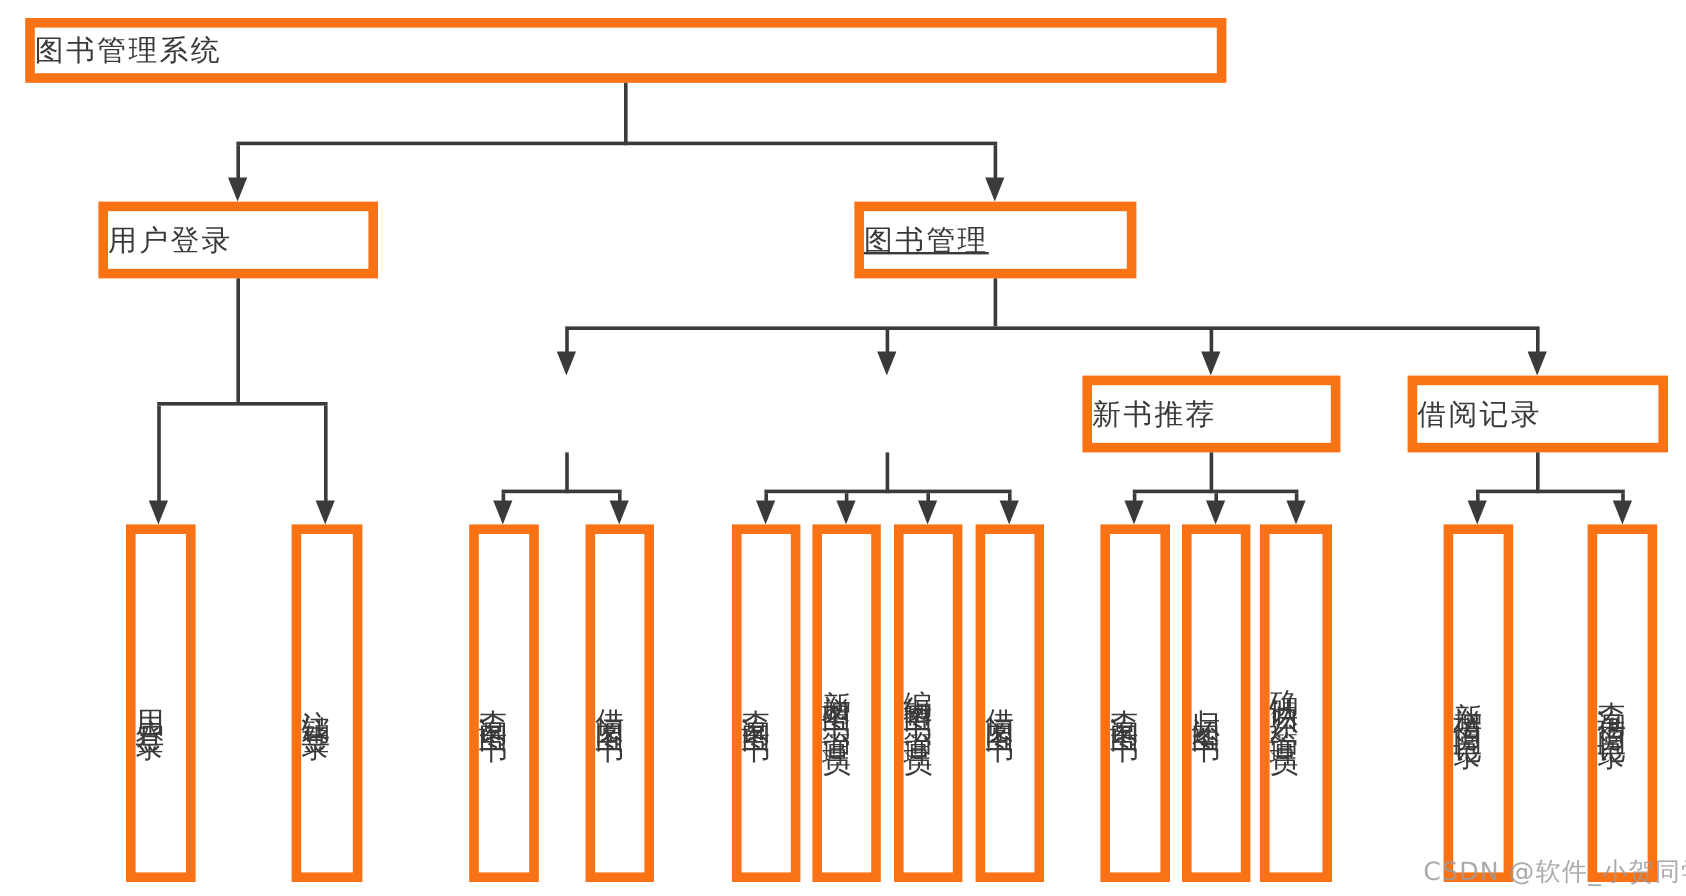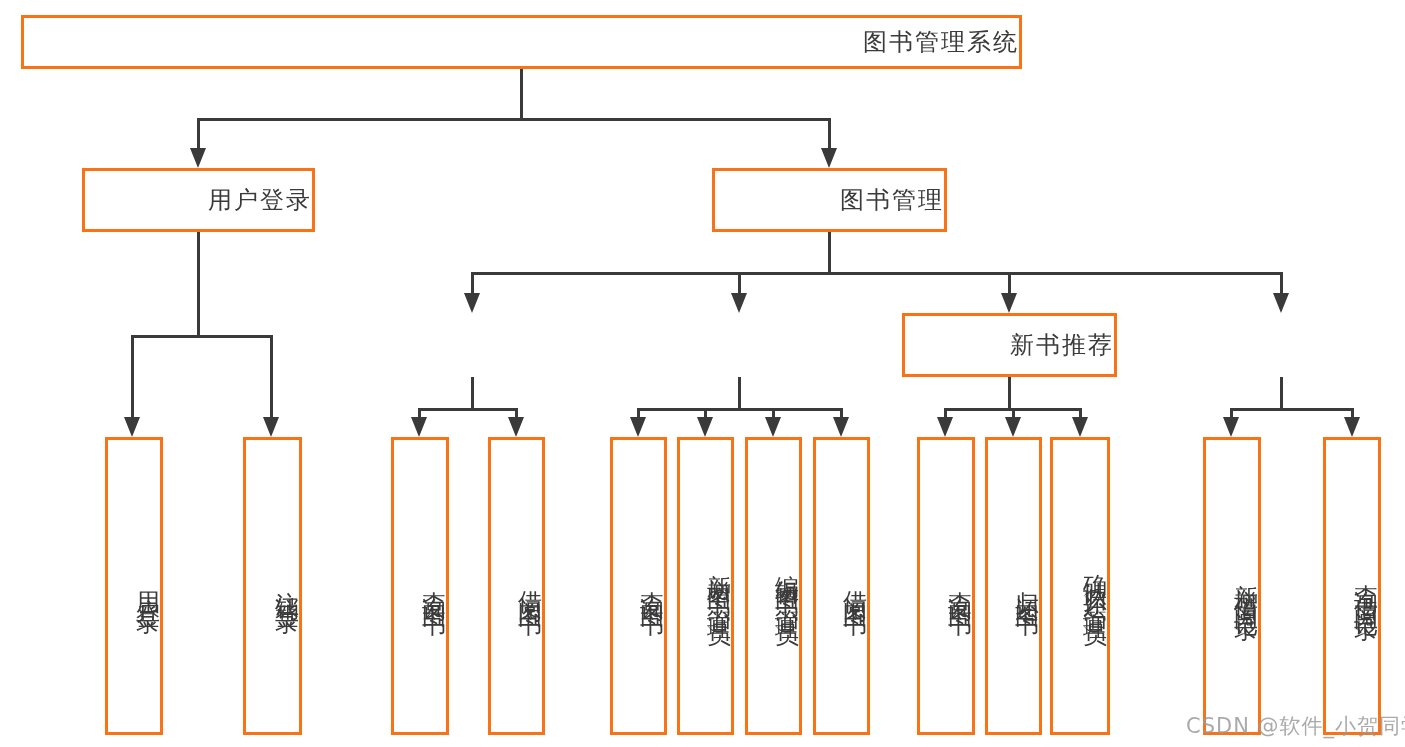--- a/index.html
+++ b/index.html
@@ -6,23 +6,23 @@
   #stage{
     position:relative;
     width:1405px;height:747px;
     background:#ffffff;
     font-family:"DejaVu Sans","Liberation Sans",sans-serif;
     overflow:hidden;
   }
   .box{
     position:absolute;
     box-sizing:border-box;
-    border:3px solid #f97316;
+    border:8px solid #f97316;
     background:#ffffff;
-    display:flex;align-items:center;justify-content:flex-end;
+    display:flex;align-items:center;justify-content:flex-start;
     color:#3a3a3a;
   }
   .hlabel{
     font-size:24px;
     letter-spacing:2px;
     white-space:nowrap;
     color:#3a3a3a;
   }
   .vbox span{
     writing-mode:vertical-rl;
@@ -61,21 +61,21 @@
   <div class="line" style="left:520px;top:69px;width:3px;height:52px;"></div>
   <div class="line" style="left:197px;top:118px;width:634px;height:3px;"></div>
   <div class="line" style="left:197px;top:121px;width:3px;height:30px;"></div>
   <div class="line" style="left:828px;top:121px;width:3px;height:30px;"></div>
   <div class="arrow" style="left:190px;top:148px;"></div>
   <div class="arrow" style="left:821px;top:148px;"></div>
 
   <div class="box" style="left:82px;top:168px;width:233px;height:64px;">
     <span class="hlabel">用户登录</span>
   </div>
-  <div class="box" style="left:712px;top:168px;width:235px;height:64px;">
+  <div class="box" style="left:712px;top:168px;width:235px;height:64px;text-decoration:underline;">
     <span class="hlabel">图书管理</span>
   </div>
 
   <div class="line" style="left:197px;top:232px;width:3px;height:105px;"></div>
   <div class="line" style="left:131px;top:335px;width:142px;height:3px;"></div>
   <div class="line" style="left:131px;top:338px;width:3px;height:82px;"></div>
   <div class="line" style="left:270px;top:338px;width:3px;height:82px;"></div>
   <div class="arrow" style="left:124px;top:417px;"></div>
   <div class="arrow" style="left:263px;top:417px;"></div>
 
@@ -85,20 +85,23 @@
   <div class="line" style="left:738px;top:275px;width:3px;height:20px;"></div>
   <div class="line" style="left:1008px;top:275px;width:3px;height:20px;"></div>
   <div class="line" style="left:1280px;top:275px;width:3px;height:20px;"></div>
   <div class="arrow" style="left:464px;top:293px;"></div>
   <div class="arrow" style="left:731px;top:293px;"></div>
   <div class="arrow" style="left:1001px;top:293px;"></div>
   <div class="arrow" style="left:1273px;top:293px;"></div>
 
   <div class="box" style="left:902px;top:313px;width:215px;height:64px;">
     <span class="hlabel">新书推荐</span>
+  </div>
+  <div class="box" style="left:1173px;top:313px;width:217px;height:64px;">
+    <span class="hlabel">借阅记录</span>
   </div>
 
   <div class="line" style="left:471px;top:377px;width:3px;height:34px;"></div>
   <div class="line" style="left:418px;top:408px;width:100px;height:3px;"></div>
   <div class="line" style="left:418px;top:411px;width:3px;height:8px;"></div>
   <div class="line" style="left:515px;top:411px;width:3px;height:8px;"></div>
   <div class="arrow" style="left:411px;top:417px;"></div>
   <div class="arrow" style="left:508px;top:417px;"></div>
 
   <div class="line" style="left:738px;top:377px;width:3px;height:34px;"></div>

